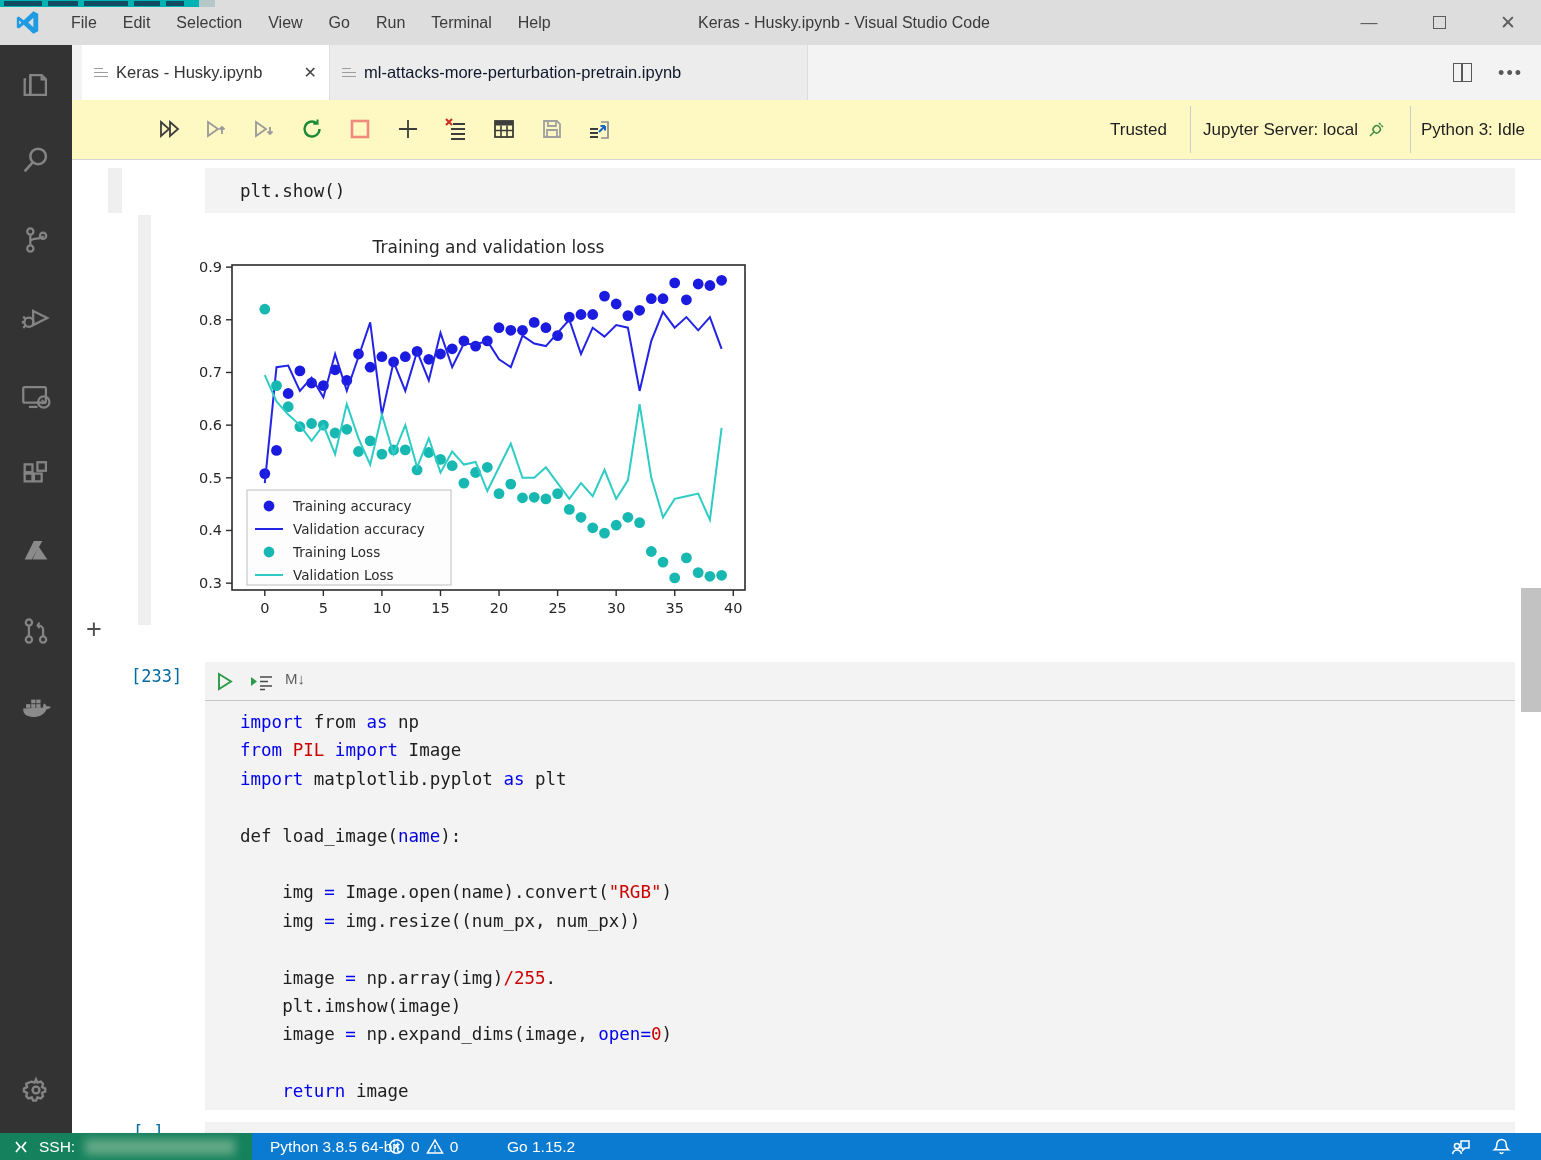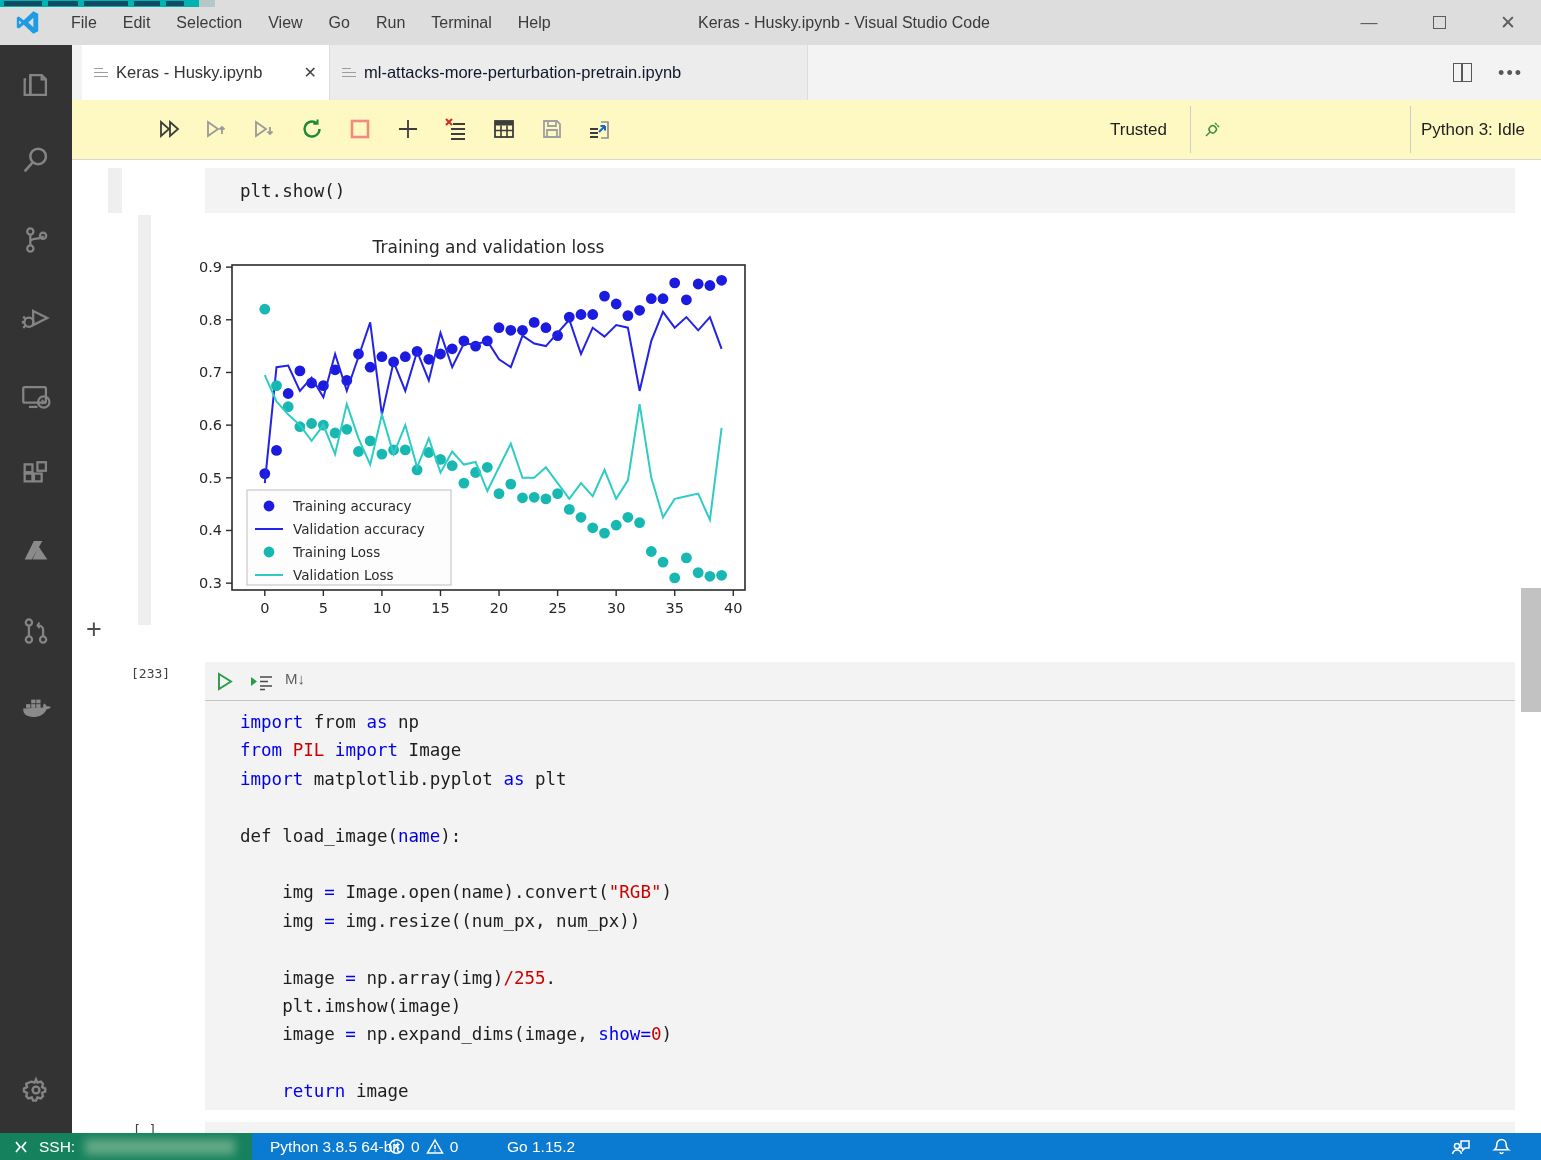--- a/index.html
+++ b/index.html
@@ -45,21 +45,21 @@
   .tb-sep { position:absolute; top:6px; width:1px; height:47px; background:#cccccc; }
   .tb-text { position:absolute; top:0; line-height:59px; font-size:17px; color:#1f1f1f; white-space:nowrap; }
   .server-wrap { display:flex; align-items:center; gap:9px; }
   
   .nbbody { position:absolute; left:72px; top:160px; width:1449px; height:973px; background:#ffffff; overflow:hidden; }
   .gutter-strip { position:absolute; background:#efefef; }
   .code-cell-bg { position:absolute; background:#f3f3f3; }
   .mono { font-family:"DejaVu Sans Mono","Liberation Mono",monospace; }
   .codeline { height:28.4px; line-height:28.4px; font-size:17.5px; white-space:pre; color:#1e1e1e; }
   .t-k { color:#0101f0; } .t-r { color:#cc0000; } .t-n { color:#0000d6; } .t-p { color:#1e1e1e; }
-  .exec-count { position:absolute; font-family:"DejaVu Sans Mono","Liberation Mono",monospace; font-size:13px; color:#404040; }
+  .exec-count { position:absolute; font-family:"DejaVu Sans Mono","Liberation Mono",monospace; font-size:17px; color:#0369a1; }
   .cell-toolbar { position:absolute; left:133px; width:1310px; height:39px; background:#f3f3f3; border-bottom:1px solid #c3c3c3; }
   .ct-icon { position:absolute; top:9px; }
   .md-glyph { font-size:15px; color:#5f5f5f; }
   .add-cell-btn { position:absolute; left:8px; top:456px; width:28px; height:28px; font-size:27px; font-weight:100; color:#4f4f4f; line-height:26px; text-align:center; }
   .scrollbar { position:absolute; left:1521px; top:160px; width:20px; height:973px; background:#ffffff; }
   .scroll-thumb { position:absolute; left:0; top:428px; width:20px; height:124px; background:#c2c2c2; }
   .blur-box { filter: blur(4px); }
   
   .statusbar { position:absolute; left:0; top:1133px; width:1541px; height:27px; background:#0b7ad1; color:#ffffff; font-size:15.5px; }
   .sb-remote { position:absolute; left:0; top:0; width:252px; height:27px; background:#16825d; display:flex; align-items:center; }
@@ -268,20 +268,21 @@
             <path d="M3 13h8M3 17h8M3 21h8"></path>
           </g>
           <path d="M14 6h7v16h-7" fill="none" stroke="#8f8f8f" stroke-width="1.7"></path>
           <path d="M12 16l6-6M18 10h-4.5M18 10v4.5" stroke="#1667c2" stroke-width="2" fill="none"></path>
         </svg>
     </span>
 
     <span class="tb-text" style="left:1038px">Trusted</span>
     <span class="tb-sep" style="left:1118px"></span>
     <span class="tb-text server-wrap" style="left:1131px;display:flex;top:0;height:59px">
+      <span>Jupyter Server: local</span>
       <svg width="19" height="19" viewBox="0 0 19 19" fill="none" stroke="#3f8c43" stroke-width="1.5">
           <path d="M3 16l4-4"></path>
           <rect x="6.2" y="5.8" width="7" height="7" rx="3.2" transform="rotate(-45 9.7 9.3)"></rect>
           <path d="M12 3l1.8 1.8M16 7l-1.8-1.8"></path>
         </svg>
     </span>
     <span class="tb-sep" style="left:1338px"></span>
     <span class="tb-text" style="left:1349px">Python 3: Idle</span>
   </div>
 
@@ -449,21 +450,21 @@
           <div class="codeline"><span class="t-k">from</span><span class="t-p"> </span><span class="t-r">PIL</span><span class="t-p"> </span><span class="t-k">import</span><span class="t-p"> Image</span></div>
           <div class="codeline"><span class="t-k">import</span><span class="t-p"> matplotlib.pyplot </span><span class="t-k">as</span><span class="t-p"> plt</span></div>
           <div class="codeline">&nbsp;</div>
           <div class="codeline"><span class="t-p">def load_image(</span><span class="t-n">name</span><span class="t-p">):</span></div>
           <div class="codeline">&nbsp;</div>
           <div class="codeline"><span class="t-p">    img </span><span class="t-k">=</span><span class="t-p"> Image.open(name).convert(</span><span class="t-r">"RGB"</span><span class="t-p">)</span></div>
           <div class="codeline"><span class="t-p">    img </span><span class="t-k">=</span><span class="t-p"> img.resize((num_px, num_px))</span></div>
           <div class="codeline">&nbsp;</div>
           <div class="codeline"><span class="t-p">    image </span><span class="t-k">=</span><span class="t-p"> np.array(img)</span><span class="t-r">/255</span><span class="t-p">.</span></div>
           <div class="codeline"><span class="t-p">    plt.imshow(image)</span></div>
-          <div class="codeline"><span class="t-p">    image </span><span class="t-k">=</span><span class="t-p"> np.expand_dims(image, </span><span class="t-k">show=</span><span class="t-r">0</span><span class="t-p">)</span></div>
+          <div class="codeline"><span class="t-p">    image </span><span class="t-k">=</span><span class="t-p"> np.expand_dims(image, </span><span class="t-k">open=</span><span class="t-r">0</span><span class="t-p">)</span></div>
           <div class="codeline">&nbsp;</div>
           <div class="codeline"><span class="t-p">    </span><span class="t-k">return</span><span class="t-p"> image</span></div>
         </div>
     </div>
 
     <div class="exec-count" style="left:61px;top:962px;height:11px;overflow:hidden">[ ]</div>
     <div class="code-cell-bg" style="left:133px;top:962px;width:1310px;height:11px"></div>
   </div>
 
   <div class="scrollbar">

